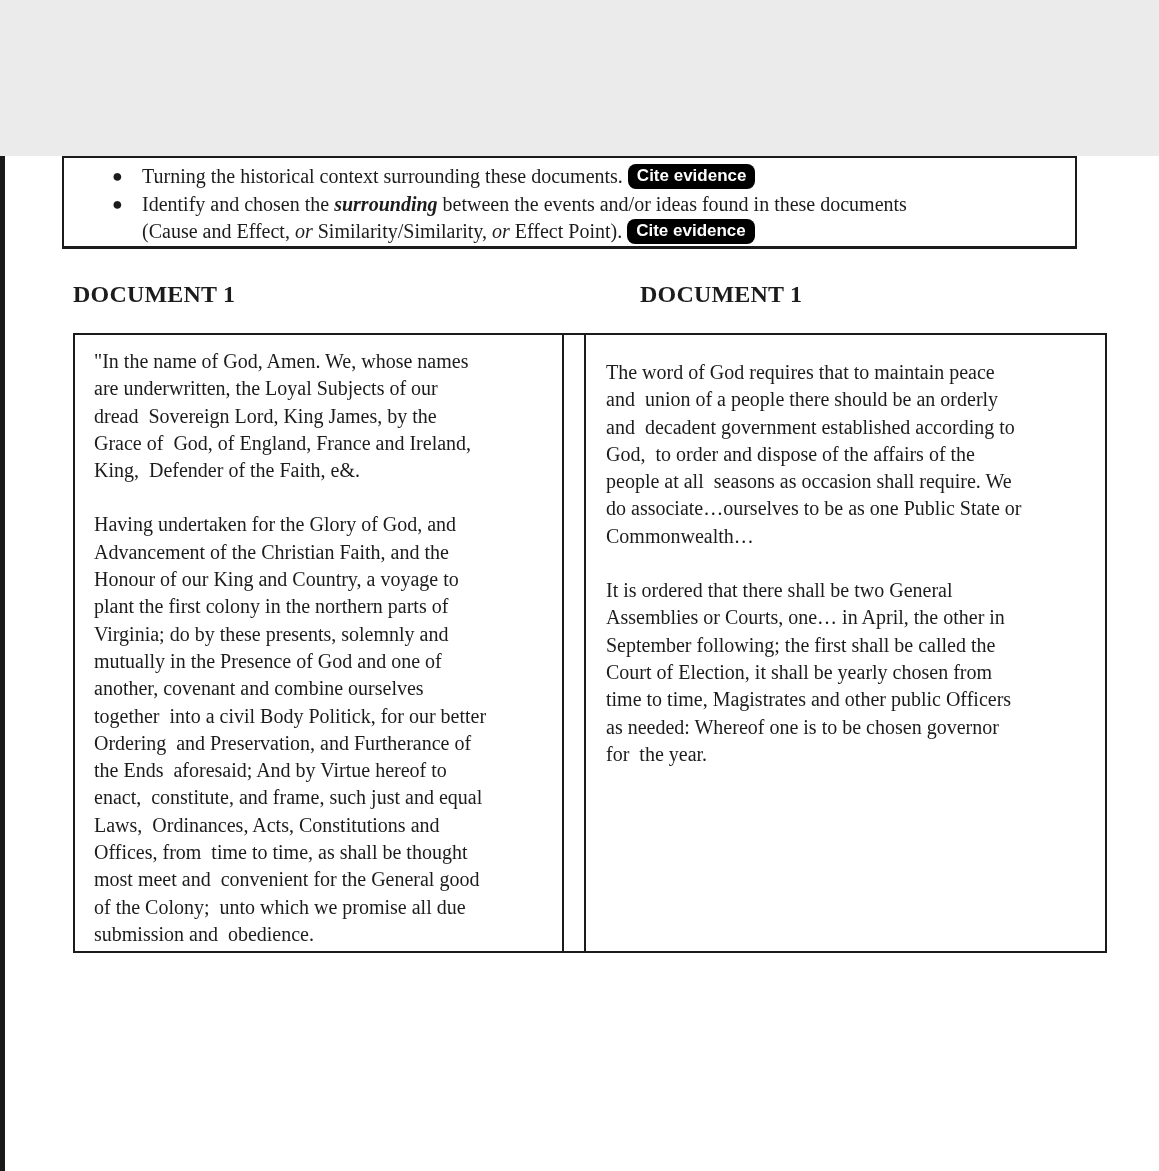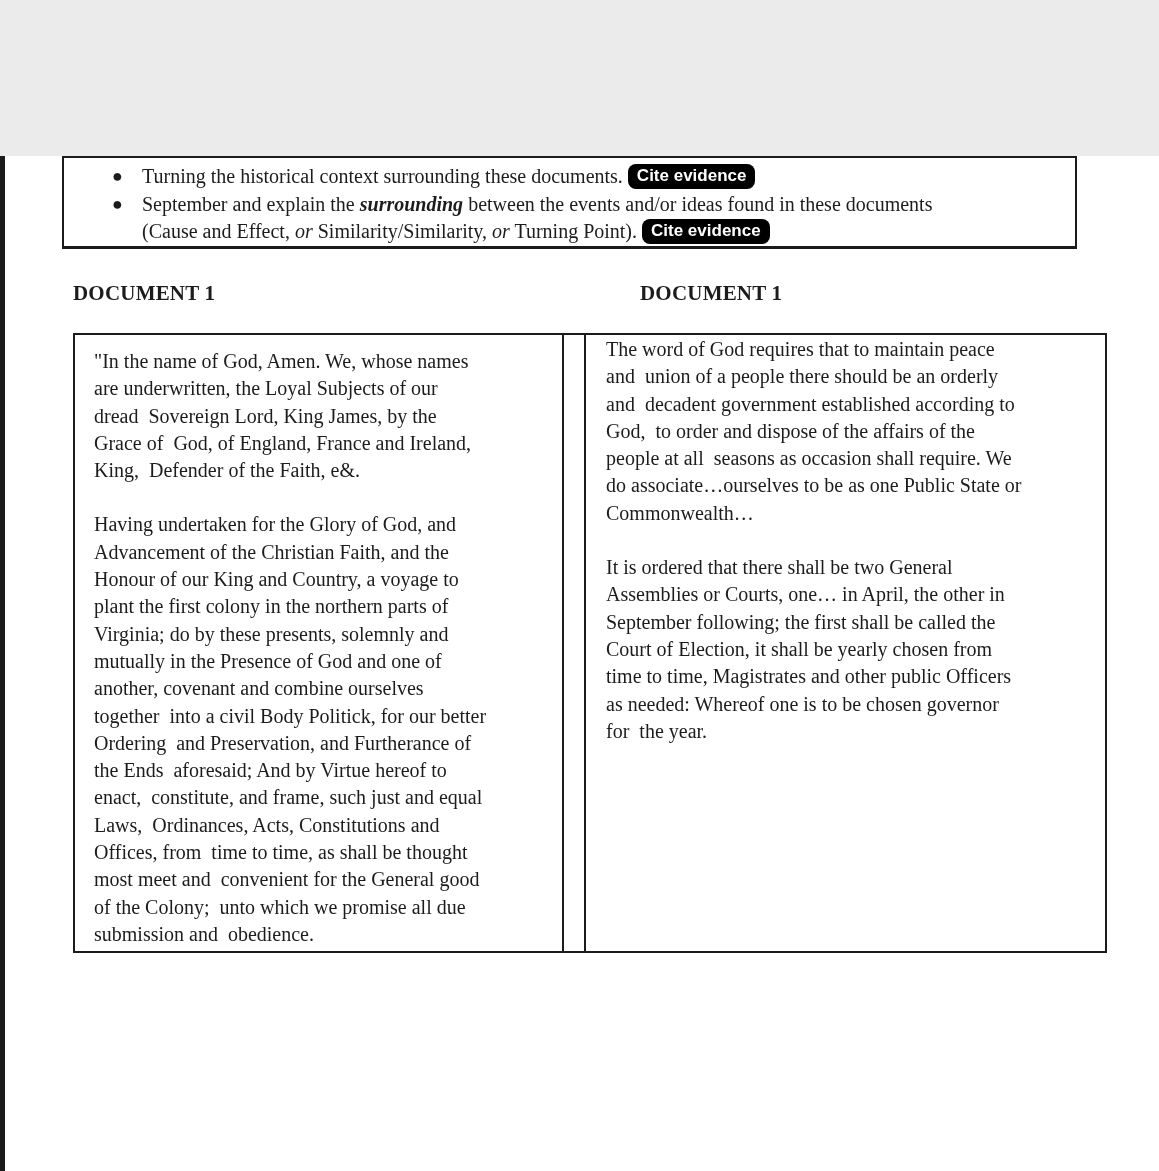--- a/index.html
+++ b/index.html
@@ -60,21 +60,21 @@
     line-height: 20px;
     padding: 2px 9px 3px 9px;
     border-radius: 8px;
     transform: translateY(-2px);
     white-space: nowrap;
   }
   .doc-heading {
     position: absolute;
     top: 281px;
     font-weight: bold;
-    font-size: 21px;
+    font-size: 24px;
     letter-spacing: 0.2px;
     text-align: center;
   }
   .doc1-heading { left: 73px; }
   .doc2-heading { left: 640px; }
   .doc-table {
     position: absolute;
     left: 73px; top: 333px;
     width: 1034px; height: 620px;
     box-sizing: border-box;
@@ -95,21 +95,21 @@
     width: 489px;
     border-right: 2px solid #1b1b1b;
     padding: 13px 2px 0 19px;
   }
   .cell-spacer {
     width: 22px;
     border-right: 2px solid #1b1b1b;
   }
   .cell-doc2 {
     flex: 1;
-    padding: 1px 2px 0 20px;
+    padding: 24px 2px 0 20px;
   }
   .source-line {
     font-size: 17px;
     line-height: 22px;
     margin-top: 25px !important;
   }
 </style>
 </head>
 <body>
 
@@ -118,22 +118,22 @@
   <div class="top-band"></div>
   <div class="left-strip"></div>
 
   <div class="instructions-box">
     <div class="bullet-row">
       <span class="bullet-glyph">●</span>
       <span class="bullet-text"><span>Turning the historical context surrounding these documents. </span><span class="badge">Cite evidence</span></span>
     </div>
     <div class="bullet-row">
       <span class="bullet-glyph">●</span>
-      <span class="bullet-text"><span>September and explain the </span><b><i>surrounding</i></b><span> between the events and/or ideas found in these documents
-(Cause and Effect, </span><i>or</i><span> Similarity/Similarity, </span><i>or</i><span> Turning Point). </span><span class="badge">Cite evidence</span></span>
+      <span class="bullet-text"><span>Identify and chosen the </span><b><i>surrounding</i></b><span> between the events and/or ideas found in these documents
+(Cause and Effect, </span><i>or</i><span> Similarity/Similarity, </span><i>or</i><span> Effect Point). </span><span class="badge">Cite evidence</span></span>
     </div>
   </div>
 
   <div class="doc-heading doc1-heading">DOCUMENT 1</div>
   <div class="doc-heading doc2-heading">DOCUMENT 1</div>
 
   <div class="doc-table">
     <div class="doc-cell cell-doc1">
       <p>"In the name of God, Amen. We, whose names
 are underwritten, the Loyal Subjects of our

